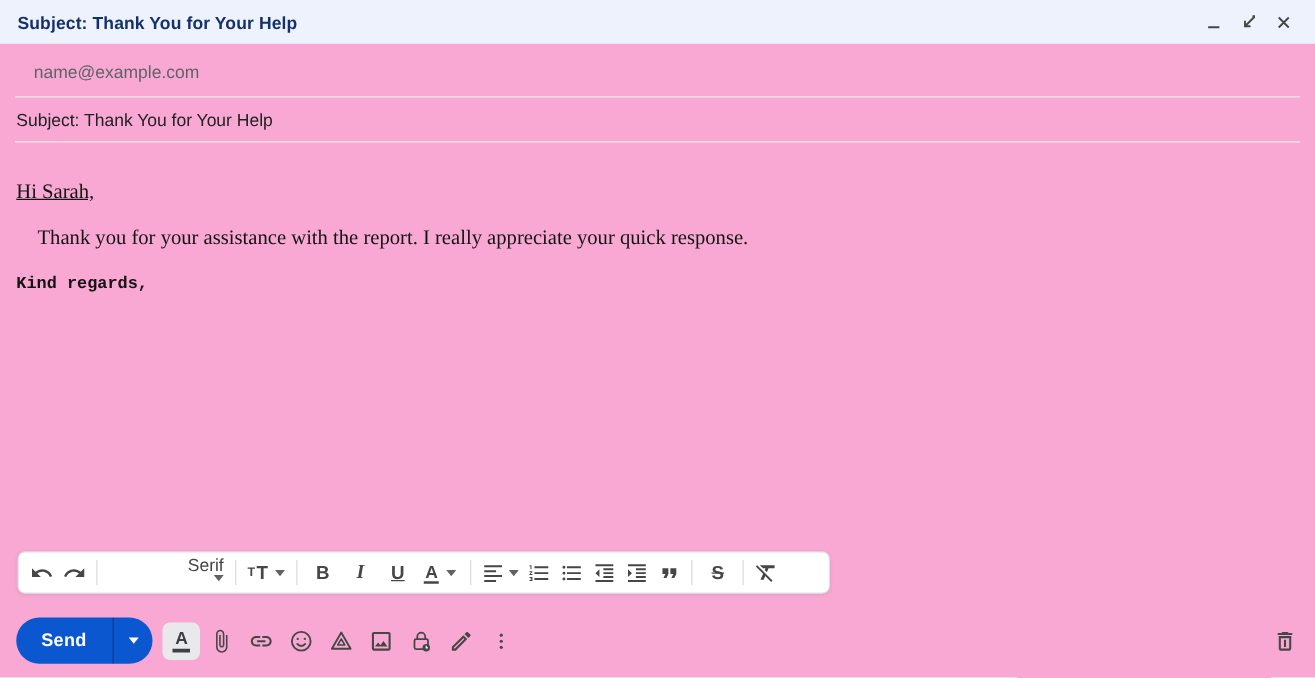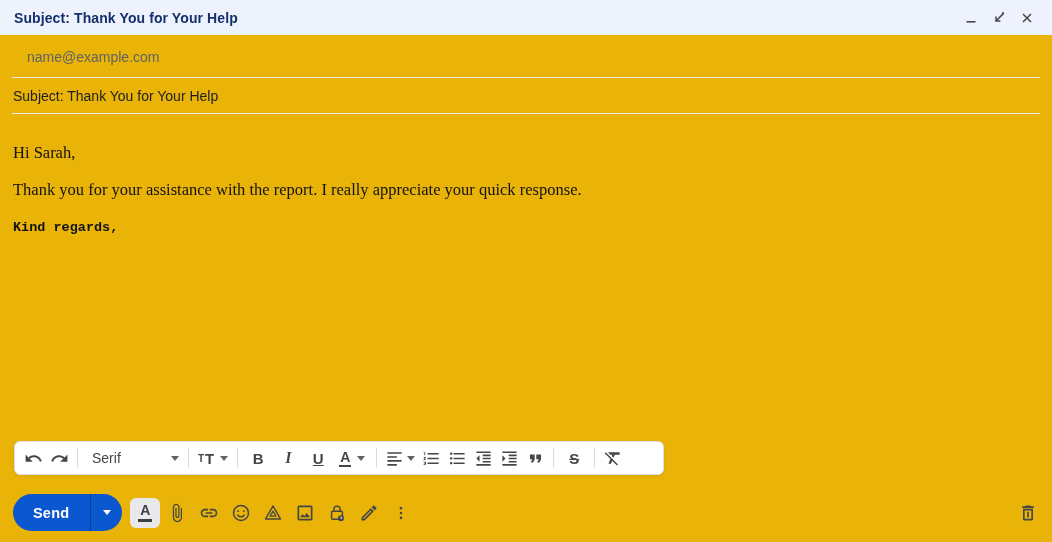--- a/index.html
+++ b/index.html
@@ -1,18 +1,18 @@
 <!DOCTYPE html>
 <html><head>
 <meta charset="utf-8">
 <style>
   * { margin:0; padding:0; box-sizing:border-box; }
   html,body { width:1052px; height:542px; background:#ffffff; overflow:hidden;
               font-family:"Liberation Sans", sans-serif; }
-  .compose-window { position:relative; width:1052px; height:542px; background:#eab308; }
+  .compose-window { position:relative; width:1052px; height:542px; background:#f9a8d4; }
 
   
   .compose-header { position:absolute; left:0; top:0; width:100%; height:35px;
     background:#eef2fc; display:flex; align-items:center; padding:0 14px; }
   .compose-title { font-size:14px; font-weight:600; color:#14316b; letter-spacing:.1px; }
   .window-controls { margin-left:auto; display:flex; align-items:center; gap:6px; }
   .win-btn { width:22px; height:22px; display:grid; place-items:center; cursor:pointer; }
   .win-btn svg { display:block; }
 
   
@@ -22,38 +22,38 @@
   .row-divider { position:absolute; left:12px; right:12px; height:1px; background:#e9eaee; }
   .divider-1 { top:77px; }
   .divider-2 { top:113px; }
   .subject-row { position:absolute; left:0; top:78px; width:100%; height:35px;
     display:flex; align-items:center; padding:0 13px; }
   .subject-value { font-size:14px; color:#202124; }
 
   
   .body-area { position:absolute; left:0; top:114px; width:100%; height:320px;
     padding:29px 13px 0 13px; font-family:"Liberation Serif", serif; color:#131313; }
-  .body-greeting  { font-size:16.5px; line-height:19px; }
-  .body-paragraph { font-size:16.5px; line-height:19px; margin-top:18px; }
+  .body-greeting  { font-size:16.5px; line-height:19px;text-decoration:underline; }
+  .body-paragraph { font-size:16.5px; line-height:19px; margin-top:18px;margin-left:17px; }
   .body-signoff   { font-size:13.5px; font-weight:700; line-height:16px; margin-top:21px;font-family:Liberation Mono, monospace; }
   .body-signature { font-size:16.5px; line-height:19px; margin-top:5px; }
   .text-caret { display:inline-block; width:1.5px; height:16px; background:#000;
     vertical-align:-2px; margin-left:1px; }
 
   
   .format-toolbar { position:absolute; left:14px; top:441px; width:650px; height:34px;
     background:#fff; border:1px solid #dcdfe4; border-radius:6px;
     box-shadow:0 1px 3px rgba(60,64,67,.12);
     display:flex; align-items:center; padding:0 5px; }
   .tb-btn { height:28px; min-width:26px; display:flex; align-items:center; justify-content:center;
     border-radius:4px; cursor:pointer; color:#444746; }
   .tb-btn svg { display:block; }
   .tb-divider { width:1px; height:20px; background:#dadce0; margin:0 5px; flex:none; }
-  .font-select { width:100px; height:28px; display:flex; align-items:center;
-    padding:0 4px 0 9px; cursor:pointer; }
+  .font-select { width:100px; height:28px; display:flex; align-items:flex-end;
+    padding:0 4px 0 9px; cursor:pointer;flex-direction:column; }
   .font-select-label { font-size:14px; color:#444746; }
   .dd-arrow { width:0; height:0; border-left:4px solid transparent; border-right:4px solid transparent;
     border-top:5px solid #5f6368; margin-left:auto; flex:none; }
   .dd-arrow.tight { margin-left:6px; }
   .size-btn { padding:0 4px; }
   .size-small { font-size:10px; font-weight:600; color:#444746; }
   .size-big { font-size:15px; font-weight:600; color:#444746; margin-left:1px; }
   .glyph-btn { font-size:15px; font-weight:700; color:#444746; width:30px; }
   .glyph-bold { font-weight:800; }
   .glyph-italic { font-family:"Liberation Serif", serif; font-style:italic; font-size:16px; }

